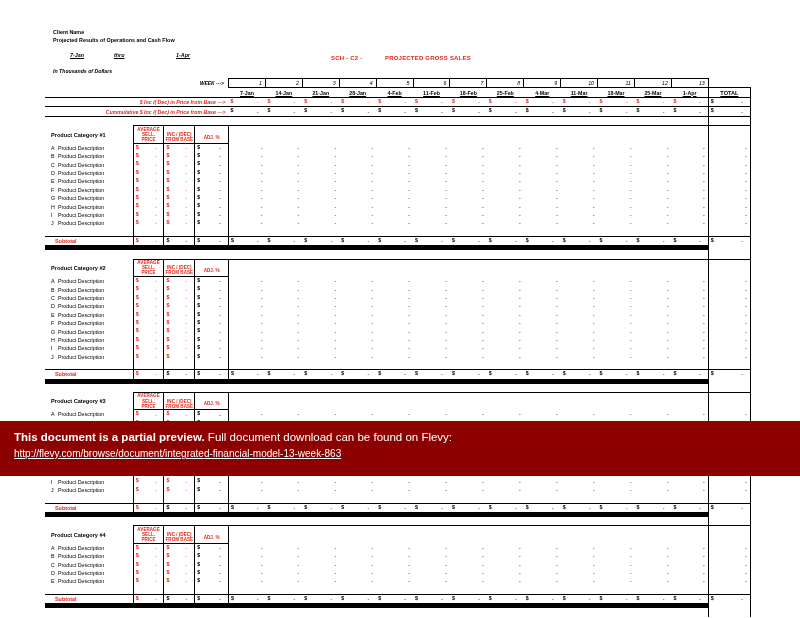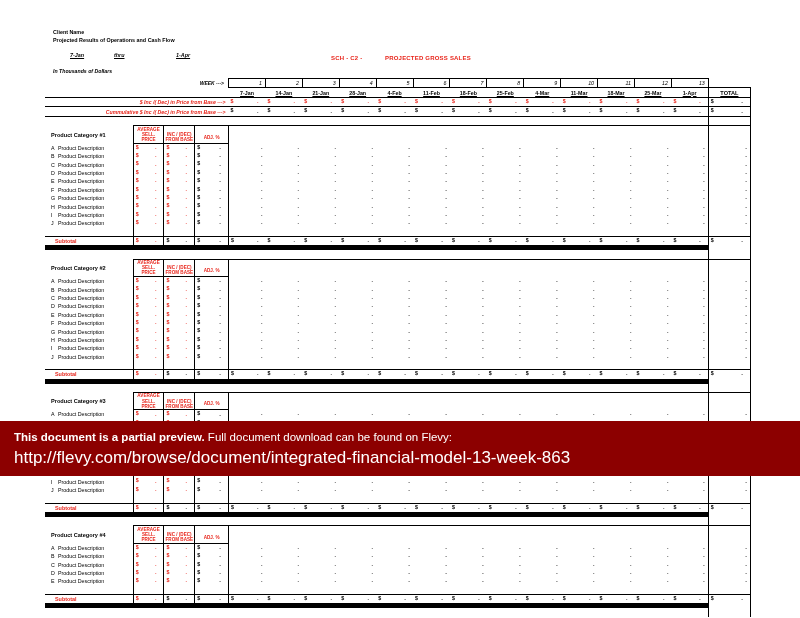--- a/index.html
+++ b/index.html
@@ -68,21 +68,21 @@
   .blackbar{background:#000;}
   .totalhdr{text-align:center;font-weight:bold;font-size:5.6px;text-decoration:underline;}
 
   
   .banner{
     position:absolute;left:0;top:421px;width:800px;height:55px;
     background:#8c0000;color:#fff;box-sizing:border-box;padding:10px 0 16px 14px;
   }
   .banner .b1{font-size:11.5px;font-weight:bold;}
   .banner .b1 .reg{font-weight:normal;}
-  .banner .b2{font-size:17px;margin-top:5px;}
+  .banner .b2{font-size:10px;text-decoration:underline;margin-top:5px;}
 </style>
 </head>
 <body>
 
 <div class="sheet">
 
   <div class="hdr">
     <div>Client Name</div>
     <div class="l2">Projected Results of Operations and Cash Flow</div>
   </div>

